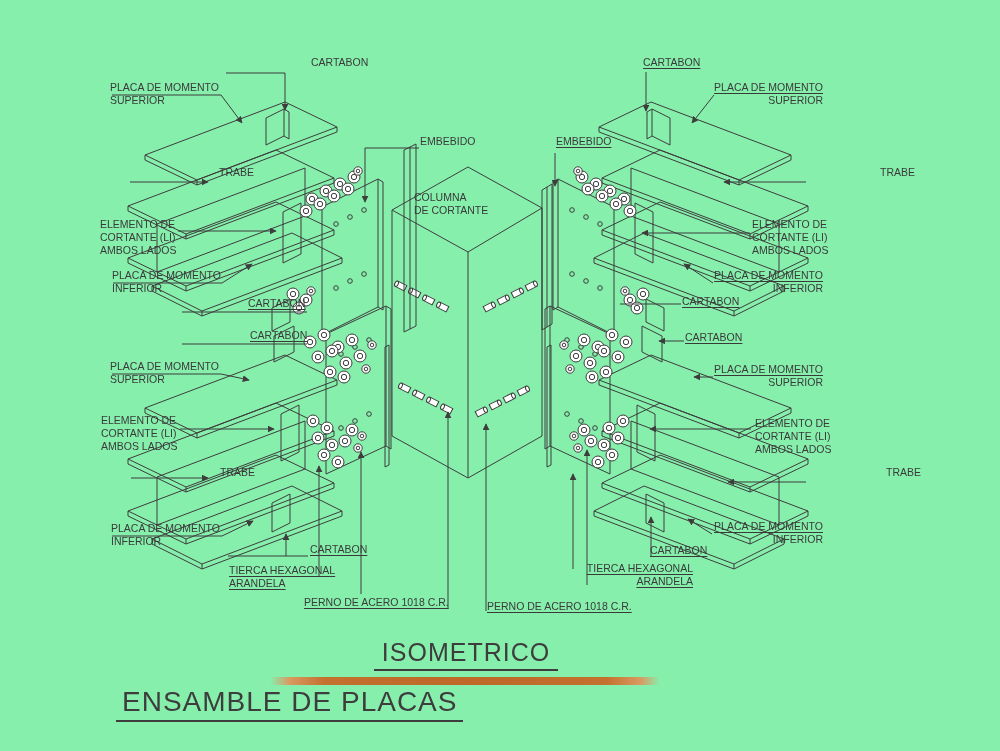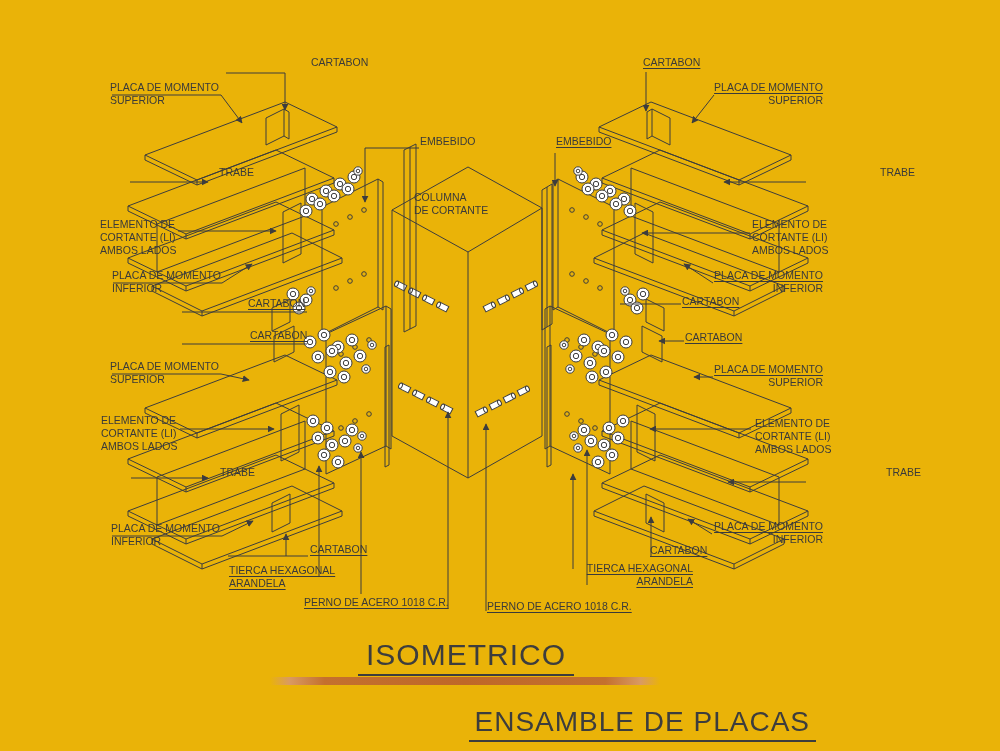--- a/index.html
+++ b/index.html
@@ -1,31 +1,31 @@
 <!DOCTYPE html>
 <html><head>
 <meta charset="utf-8">
 <style>
   html,body{margin:0;padding:0;background:#ffffff;}
-  #stage{position:relative;width:1000px;height:751px;background:#eab308;overflow:hidden;
+  #stage{position:relative;width:1000px;height:751px;background:#86efac;overflow:hidden;
          font-family:"Liberation Sans",sans-serif;}
   #draw{position:absolute;left:0;top:0;}
   .lbl{position:absolute;font-size:10.5px;line-height:13px;color:#3a3a3a;white-space:nowrap;}
   .ra{text-align:right;}
   .ctr{}
   .u{text-decoration:underline;text-decoration-thickness:1px;text-underline-offset:2px;}
   .ln{display:block;}
   #titles{position:absolute;left:116px;top:638px;width:700px;text-align:center;}
-  .title1{display:inline-block;font-size:30px;letter-spacing:1px;color:#3d3d3d;
+  .title1{display:inline-block;font-size:25px;letter-spacing:1px;color:#3d3d3d;
           border-bottom:2px solid #3d3d3d;padding:0 8px 2px 8px;}
   .title2{display:inline-block;font-size:28px;letter-spacing:1px;color:#3d3d3d;
           border-bottom:2px solid #3d3d3d;padding:0 6px 2px 6px;}
   #gradbar{position:absolute;left:270px;top:677px;width:390px;height:8px;
     background:linear-gradient(90deg,rgba(200,115,51,0) 0%,#d99a62 5%,#c4702e 14%,#bf6828 50%,#c4702e 86%,#d99a62 95%,rgba(200,115,51,0) 100%);}
-  #t2wrap{position:absolute;left:116px;top:686px;width:700px;text-align:right;margin-top:20px;}
+  #t2wrap{position:absolute;left:116px;top:686px;width:700px;text-align:left;}
 </style>
 </head>
 <body>
 
 <div id="stage">
 
 <svg id="draw" width="1000" height="751" viewBox="0 0 1000 751">
   <defs>
     <marker id="ar" viewBox="0 0 10 10" refX="9" refY="5" markerWidth="7" markerHeight="7" orient="auto-start-reverse">
       <path d="M0,0 L10,5 L0,10 z" fill="#3d3d3d"></path>

